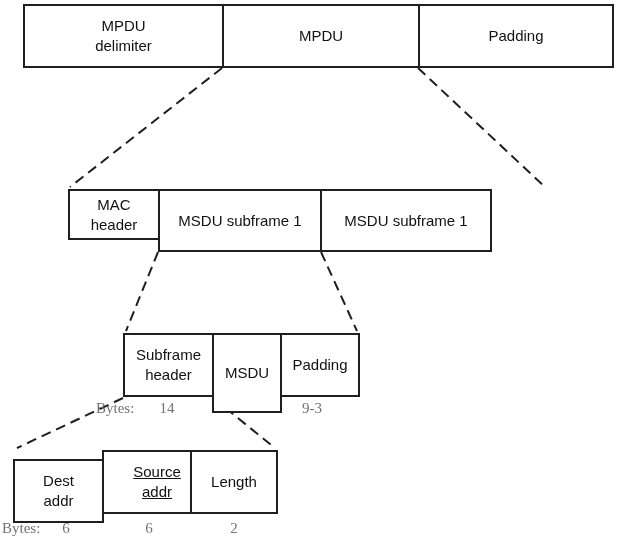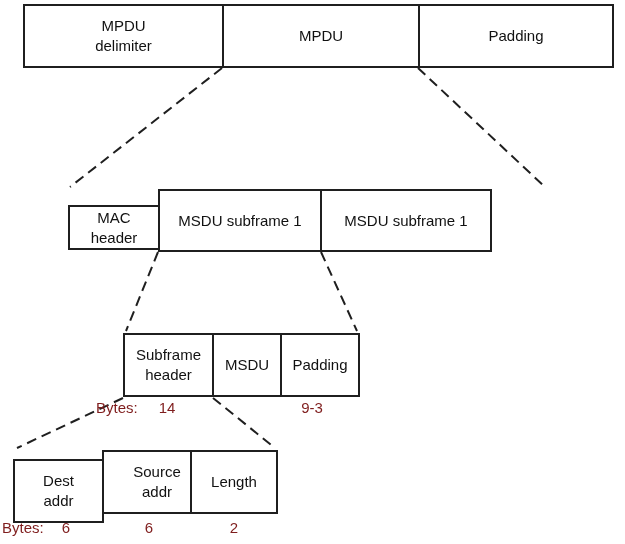--- a/index.html
+++ b/index.html
@@ -36,22 +36,23 @@
   .cell .lbl {
     white-space: pre-line;
     font-size: 15px;
     line-height: 20px;
     color: #111111;
   }
   .byte-label {
     position: absolute;
     font-size: 15px;
     line-height: 16px;
-    color: #7f1d1d;
+    color: #737373;
     z-index: 3;
+    font-family: Liberation Serif, serif;
   }
   .byte-value {
     text-align: center;
     width: 40px;
   }
 </style>
 </head>
 <body>
 
 <div class="canvas">
@@ -69,51 +70,51 @@
     <span class="lbl">MPDU
 delimiter</span>
   </div>
   <div class="cell" style="left:222px; top:4px; width:198px; height:64px;">
     <span class="lbl">MPDU</span>
   </div>
   <div class="cell" style="left:418px; top:4px; width:196px; height:64px;">
     <span class="lbl">Padding</span>
   </div>
 
-  <div class="cell" style="left:68px;  top:189px; width:92px;  height:45px;margin-top:16px;">
+  <div class="cell" style="left:68px;  top:189px; width:92px;  height:51px;">
     <span class="lbl">MAC
 header</span>
   </div>
   <div class="cell" style="left:158px; top:189px; width:164px; height:63px;">
     <span class="lbl">MSDU subframe 1</span>
   </div>
   <div class="cell" style="left:320px; top:189px; width:172px; height:63px;">
     <span class="lbl">MSDU subframe 1</span>
   </div>
 
   <div class="cell" style="left:123px; top:333px; width:91px; height:64px;">
     <span class="lbl">Subframe
 header</span>
   </div>
-  <div class="cell" style="left:212px; top:333px; width:70px; height:64px;">
+  <div class="cell" style="left:212px; top:333px; width:70px; height:80px;">
     <span class="lbl">MSDU</span>
   </div>
   <div class="cell" style="left:280px; top:333px; width:80px; height:64px;">
     <span class="lbl">Padding</span>
   </div>
 
   <div class="byte-label" style="left:96px;  top:400px;">Bytes:</div>
   <div class="byte-label byte-value" style="left:147px; top:400px;">14</div>
   <div class="byte-label byte-value" style="left:292px; top:400px;">9-3</div>
 
   <div class="cell" style="left:13px;  top:450px; width:91px; height:64px;margin-top:9px;">
     <span class="lbl">Dest
 addr</span>
   </div>
-  <div class="cell" style="left:102px; top:450px; width:110px; height:64px;">
+  <div class="cell" style="left:102px; top:450px; width:110px; height:64px;text-decoration:underline;">
     <span class="lbl">Source
 addr</span>
   </div>
   <div class="cell" style="left:190px; top:450px; width:88px; height:64px;">
     <span class="lbl">Length</span>
   </div>
 
   <div class="byte-label" style="left:2px;   top:520px;">Bytes:</div>
   <div class="byte-label byte-value" style="left:46px;  top:520px;">6</div>
   <div class="byte-label byte-value" style="left:129px; top:520px;">6</div>

